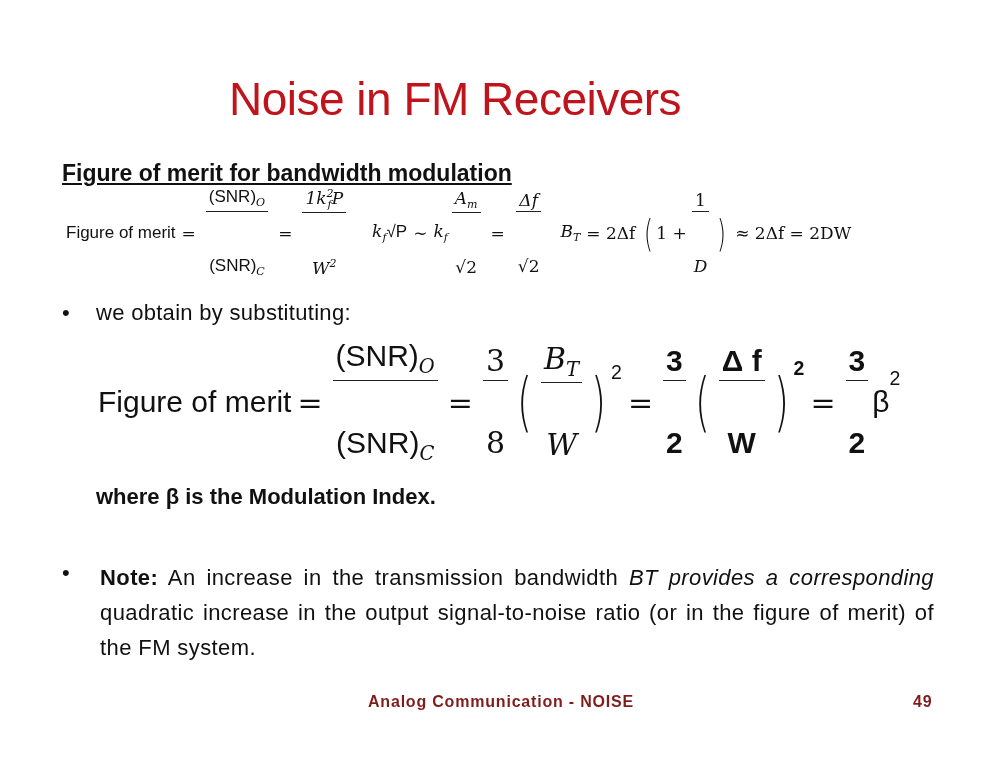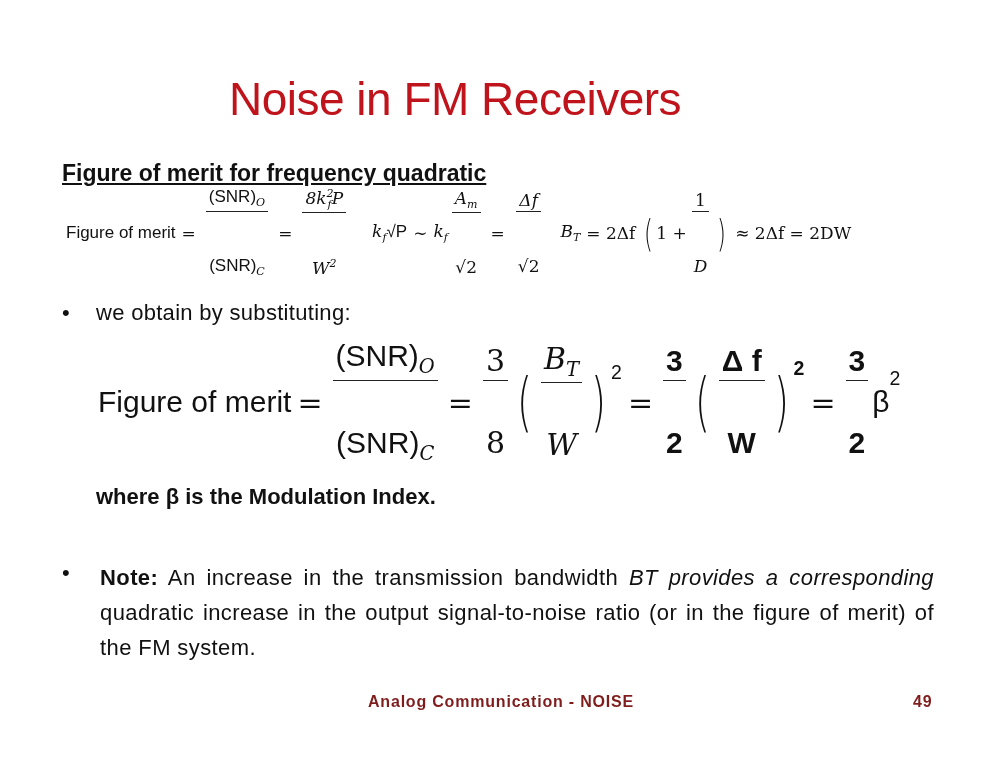--- a/index.html
+++ b/index.html
@@ -23,32 +23,32 @@
   .bold { font-family:"Liberation Sans", sans-serif; font-weight:bold; font-style:normal; }
   .where { position:absolute; left:96px; top:484px; font-size:22px; font-weight:bold; }
   .b2 { top:560px; }
   .note { position:absolute; left:100px; top:560px; width:834px; font-size:22px; line-height:35px; text-align:justify; letter-spacing:0.4px; }
   .footer { position:absolute; top:693px; font-size:16px; font-weight:bold; color:#7f1d1d; letter-spacing:0.8px; }
 </style>
 </head>
 <body>
 
 <div class="title">Noise in FM Receivers</div>
-<div class="subhead">Figure of merit for frequency quadratic</div>
+<div class="subhead">Figure of merit for bandwidth modulation</div>
 
 <div class="row1">
   <span class="sans">Figure of merit</span>
   <span class="op">=</span>
   <span class="frac sans">
     <span class="num"><span>(SNR)</span><sub class="math">O</sub></span>
     <span class="den"><span>(SNR)</span><sub class="math">C</sub></span>
   </span>
   <span class="op">=</span>
   <span class="frac math">
-    <span class="num"><span>8k</span><sup>2</sup><sub style="margin-left:-6px">f</sub><span>P</span></span>
+    <span class="num"><span>1k</span><sup>2</sup><sub style="margin-left:-6px">f</sub><span>P</span></span>
     <span class="den"><span>W</span><sup>2</sup></span>
   </span>
   <span style="width:22px"></span>
   <span class="math">
     <span>k</span><sub>f</sub><span class="sans" style="font-style:normal">√P</span>
   </span>
   <span class="op">∼</span>
   <span class="math"><span>k</span><sub>f</sub></span>
   <span class="frac math">
     <span class="num"><span>A</span><sub>m</sub></span>

